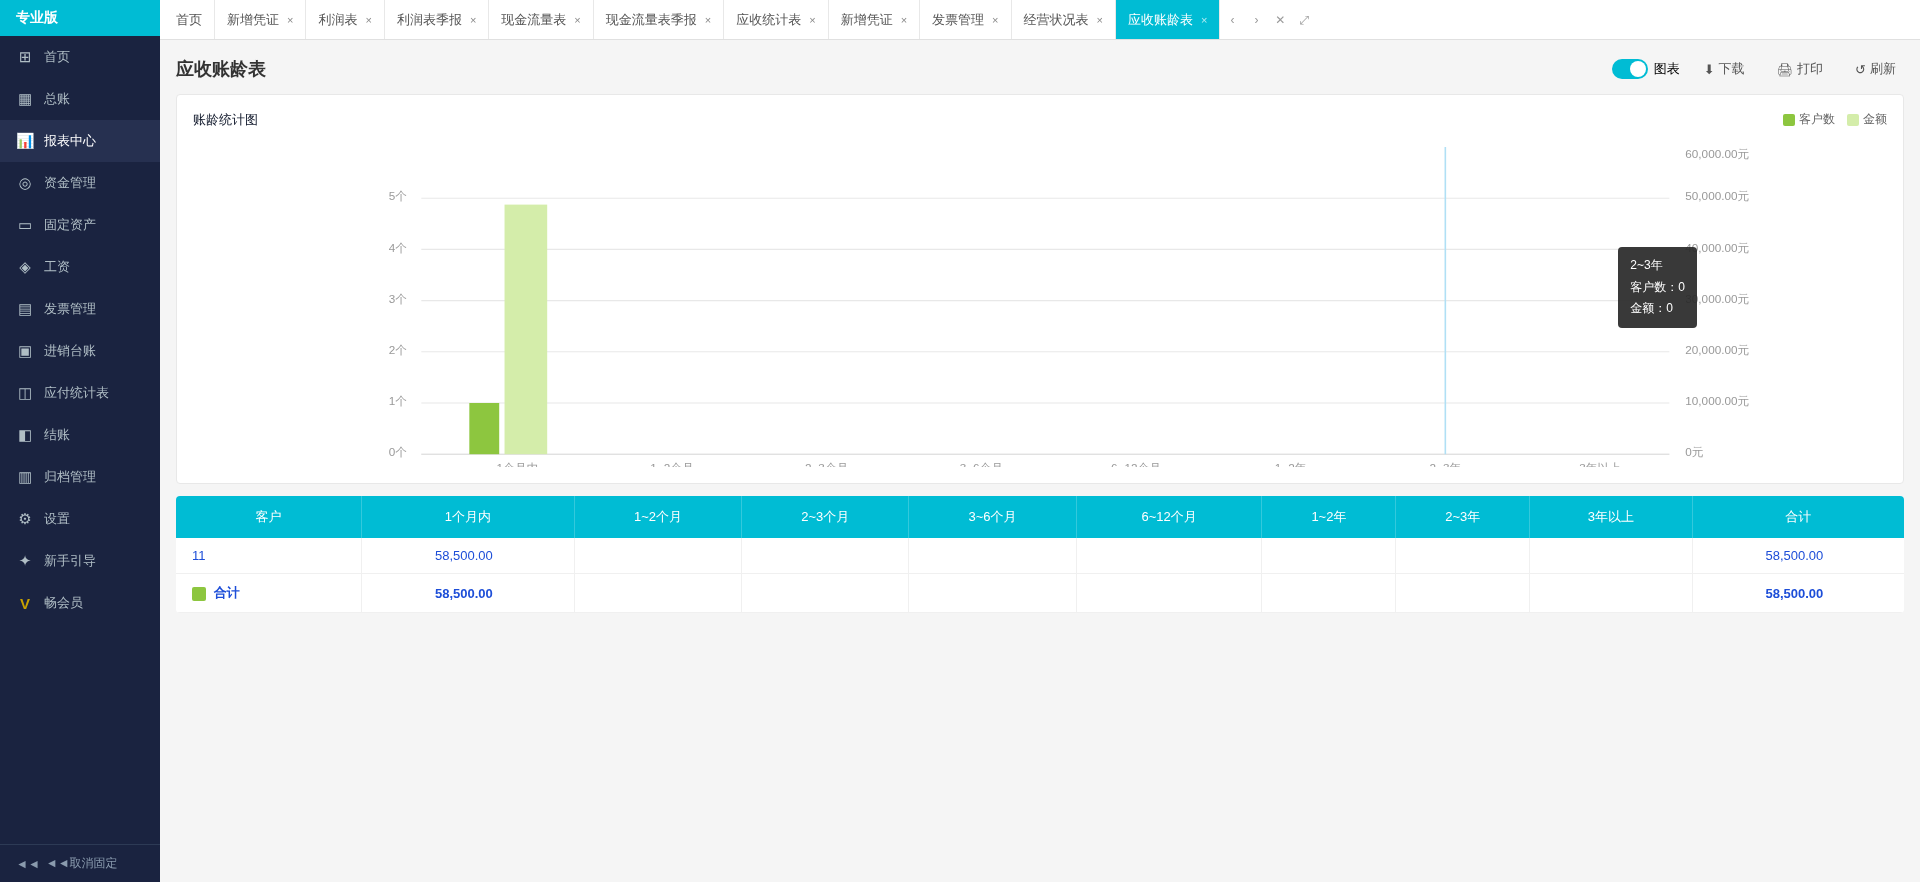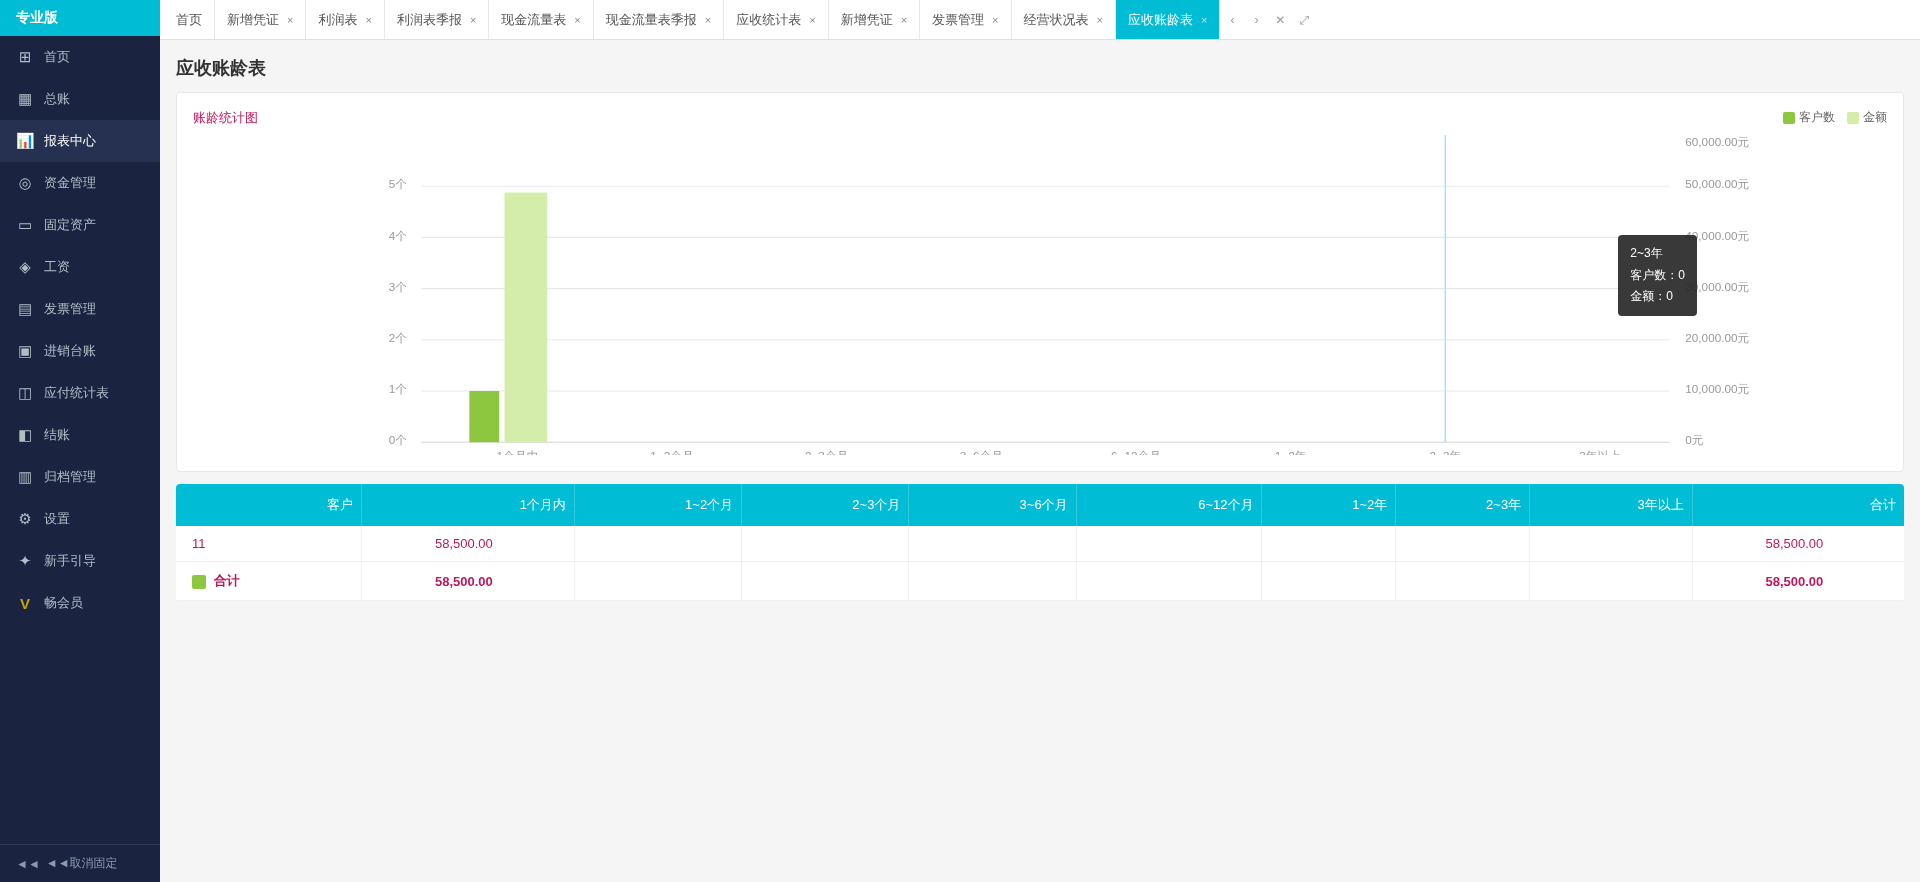--- a/index.html
+++ b/index.html
@@ -159,21 +159,21 @@
 
     
     .chart-container {
       background: #fff;
       border: 1px solid #e8e8e8;
       border-radius: 4px;
       padding: 16px;
       margin-bottom: 12px;
       position: relative;
     }
-    .chart-title { font-size: 13px; color: #be185d; margin-bottom: 8px; }
+    .chart-title { font-size: 13px; color: #0f172a; margin-bottom: 18px; }
     .chart-legend {
       position: absolute;
       top: 16px;
       right: 16px;
       display: flex;
       align-items: center;
       gap: 12px;
       font-size: 12px;
       color: #666;
     }
@@ -215,34 +215,34 @@
       background: #fff;
       border-radius: 4px;
       overflow: hidden;
     }
     .data-table thead tr {
       background: #00bcd4;
       color: #fff;
     }
     .data-table thead th {
       padding: 12px 8px;
-      text-align: right;
+      text-align: center;
       font-size: 13px;
       font-weight: 500;
       border-right: 1px solid rgba(255,255,255,0.2);
     }
     .data-table thead th:last-child { border-right: none; }
     .data-table tbody tr {
       border-bottom: 1px solid #f0f0f0;
     }
     .data-table tbody td {
       padding: 10px 8px;
       text-align: center;
       font-size: 13px;
-      color: #be185d;
+      color: #1d4ed8;
       border-right: 1px solid #f0f0f0;
     }
     .data-table tbody td:last-child { border-right: none; }
     .td-left { text-align: left !important; padding-left: 16px !important; }
     .td-right { text-align: right; padding-right: 16px !important; }
     .bold-row td { font-weight: bold; color: #333; }
     .total-icon {
       display: inline-block;
       width: 14px;
       height: 14px;
@@ -370,20 +370,40 @@
     <div class="tab-nav-btn">‹</div>
     <div class="tab-nav-btn">›</div>
     <div class="tab-nav-btn">✕</div>
     <div class="tab-nav-btn">⤢</div>
   </div>
 
   <div class="page-content">
 
     <div class="page-header">
       <h1 class="page-title">应收账龄表</h1>
+      <div class="page-actions">
+        <div class="toggle-switch">
+          <div class="toggle-track">
+            <div class="toggle-thumb"></div>
+          </div>
+          <span>图表</span>
+        </div>
+        <div class="action-btn">
+          <span>⬇</span>
+          <span>下载</span>
+        </div>
+        <div class="action-btn">
+          <span>🖨</span>
+          <span>打印</span>
+        </div>
+        <div class="action-btn">
+          <span>↺</span>
+          <span>刷新</span>
+        </div>
+      </div>
     </div>
 
     <div class="chart-container">
       <div class="chart-title">账龄统计图</div>
       <div class="chart-legend">
         <div class="legend-item">
           <div class="legend-dot legend-green"></div>
           <span>客户数</span>
         </div>
         <div class="legend-item">

